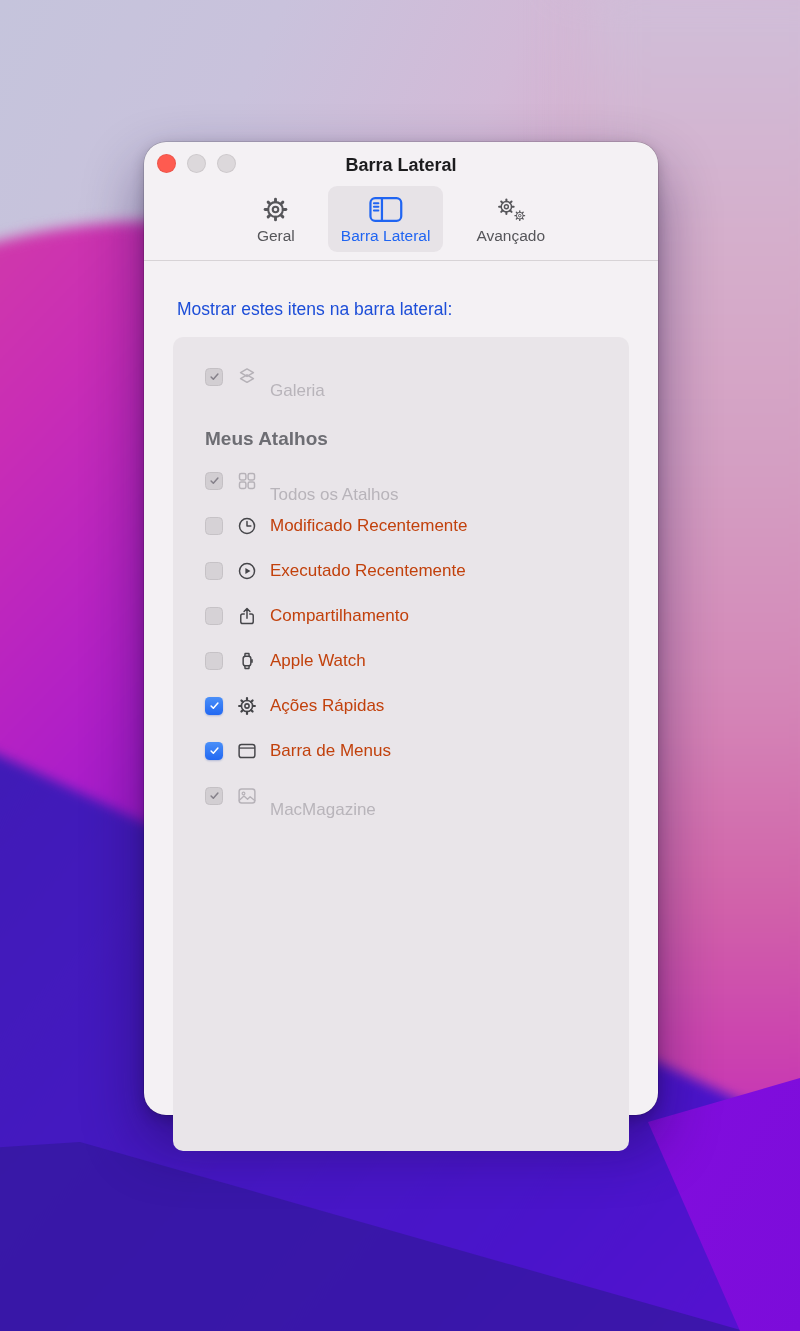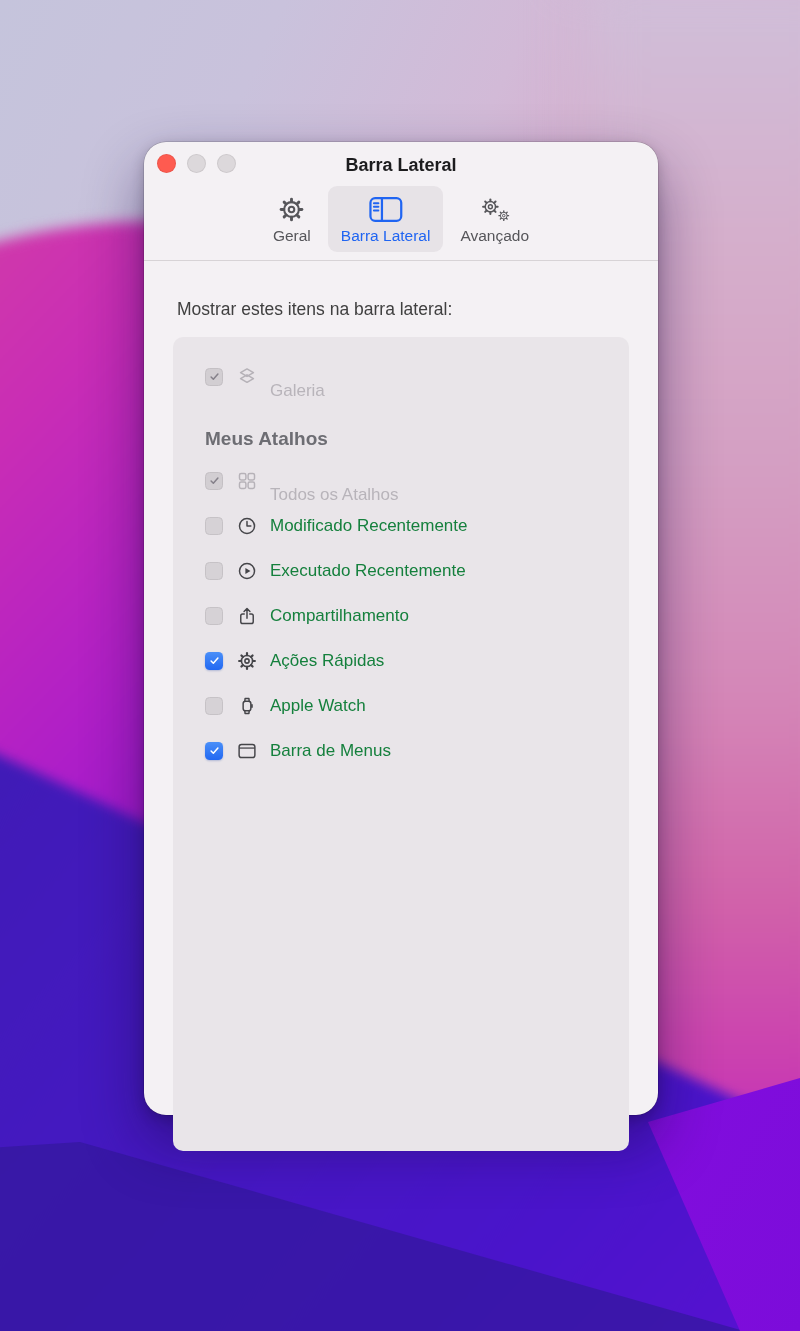--- a/index.html
+++ b/index.html
@@ -32,52 +32,52 @@
   .window{position:absolute;left:144px;top:142px;width:514px;height:973px;z-index:5;
     background:#f4f1f4;border-radius:22px;
     box-shadow:0 0 0 0.5px rgba(0,0,0,.22), 0 28px 60px rgba(25,8,70,.48), 0 4px 14px rgba(0,0,0,.22);}
   .titlebar{position:relative;height:40px;}
   .lights{position:absolute;left:13px;top:12px;display:flex;gap:11px;}
   .light{width:19px;height:19px;border-radius:50%;box-shadow:inset 0 0 0 1px rgba(0,0,0,.07);}
   .light.red{background:#fe5b50;}
   .light.grey{background:#dcd8db;}
   .wtitle{text-align:center;line-height:46px;font-size:18px;font-weight:700;color:#1c1c1e;}
 
-  .tab-bar{display:flex;justify-content:center;gap:4px;margin-top:4px;}
+  .tab-bar{display:flex;justify-content:center;gap:20px;margin-top:4px;}
   .tab{display:flex;flex-direction:column;align-items:center;gap:2px;
     padding:8px 13px 7px;border-radius:9px;color:#56565a;cursor:default;}
   .tab.active{background:#e7e3e7;color:#2065f2;}
   .tab .ticon{height:31px;display:flex;align-items:center;}
   .tab .ticon svg{display:block;height:29px;}
   .tab .tlabel{font-size:15.5px;}
   .tab.active .tlabel{color:#2065f2;}
 
   .divider{height:1px;background:#d7d3d6;margin-top:8px;}
 
   .content{padding:0 29px;}
-  .prompt{margin:38px 4px 0;font-size:17.5px;color:#404040;}
+  .prompt{margin:38px 4px 0;font-size:17.5px;color:#1d4ed8;}
   .panel{margin-top:17px;height:814px;box-sizing:border-box;padding-top:17px;
     background:#e9e5e9;border-radius:10px;overflow:hidden;}
 
   .row{height:45px;display:flex;align-items:center;padding-left:32px;}
   .shead{height:51px;display:flex;align-items:flex-end;padding:0 0 8px 32px;
     font-size:19px;font-weight:600;color:#6d6d73;}
   .shead.dim{color:#938f97;}
 
   .cb{width:18px;height:18px;border-radius:4.5px;margin-right:13px;flex:0 0 auto;
     display:flex;align-items:center;justify-content:center;box-sizing:border-box;}
   .cb svg{width:13px;height:13px;display:block;}
   .cb.off{background:#d6d2d6;border:1px solid #c6c2c6;}
   .cb.on-grey{background:#d2ced2;border:1px solid #c4c0c4;color:#85818a;}
   .cb.on-blue{background:linear-gradient(#4a8ff8,#2268f2);color:#ffffff;
     box-shadow:0 1px 2px rgba(20,60,160,.25);}
 
   .licon{width:22px;height:22px;margin-right:12px;flex:0 0 auto;color:#454549;}
   .licon svg{width:22px;height:22px;display:block;}
-  .lbl{font-size:17px;color:#15803d;}
+  .lbl{font-size:17px;color:#c2410c;}
   .row.dim .lbl{color:#b8b4ba;margin-top:28px;}
   .row.dim .licon{color:#b6b2b8;}
 </style>
 </head>
 <body>
 
 <div class="screen">
   <div class="wp">
     <div class="wp-base"></div>
     <div class="wp-rightcol"></div>
@@ -227,20 +227,32 @@
             <span class="cb off"></span>
             <span class="licon">
               <svg viewBox="0 0 24 24" fill="none" stroke="currentColor" stroke-width="1.6" stroke-linecap="round" stroke-linejoin="round">
                 <path d="M9 9.8 H7.2 C6 9.8 5.2 10.6 5.2 11.8 V18.2 C5.2 19.4 6 20.2 7.2 20.2 H16.8 C18 20.2 18.8 19.4 18.8 18.2 V11.8 C18.8 10.6 18 9.8 16.8 9.8 H15"></path>
                 <path d="M12 14.5 V4.2 M8.8 7 L12 3.8 L15.2 7"></path>
               </svg>
             </span>
             <span class="lbl">Compartilhamento</span>
           </div>
           <div class="row">
+            <span class="cb off"></span>
+            <span class="licon">
+              <svg viewBox="0 0 24 24" fill="none" stroke="currentColor" stroke-width="1.6" stroke-linecap="round" stroke-linejoin="round">
+                <rect x="7.8" y="6.8" width="8.4" height="10.4" rx="2.6"></rect>
+                <path d="M9.6 6.8 L9.9 3.9 H14.1 L14.4 6.8"></path>
+                <path d="M9.6 17.2 L9.9 20.1 H14.1 L14.4 17.2"></path>
+                <line x1="17.4" y1="10.6" x2="17.4" y2="13.4" stroke-width="1.8"></line>
+              </svg>
+            </span>
+            <span class="lbl">Apple Watch</span>
+          </div>
+          <div class="row">
             <span class="cb on-blue">
               <svg viewBox="0 0 18 18" fill="none" stroke="currentColor" stroke-width="2.1" stroke-linecap="round" stroke-linejoin="round">
                 <path d="M4.3 9.6 L7.4 12.7 L13.7 5.6"></path>
               </svg>
             </span>
             <span class="licon">
               <svg viewBox="0 0 24 24" fill="none" stroke="currentColor">
                 <circle cx="12" cy="12" r="6.1" stroke-width="1.7"></circle>
                 <circle cx="12" cy="12" r="2.3" stroke-width="1.7"></circle>
                 <g stroke-width="2.4" stroke-linecap="round">
@@ -251,41 +263,44 @@
                   <line x1="5.6" y1="12" x2="3.4" y2="12"></line>
                   <line x1="7.5" y1="7.5" x2="5.9" y2="5.9"></line>
                   <line x1="12" y1="5.6" x2="12" y2="3.4"></line>
                   <line x1="16.5" y1="7.5" x2="18.1" y2="5.9"></line>
                 </g>
               </svg>
             </span>
             <span class="lbl">Ações Rápidas</span>
           </div>
           <div class="row">
-            <span class="cb off"></span>
-            <span class="licon">
-              <svg viewBox="0 0 24 24" fill="none" stroke="currentColor" stroke-width="1.6" stroke-linecap="round" stroke-linejoin="round">
-                <rect x="7.8" y="6.8" width="8.4" height="10.4" rx="2.6"></rect>
-                <path d="M9.6 6.8 L9.9 3.9 H14.1 L14.4 6.8"></path>
-                <path d="M9.6 17.2 L9.9 20.1 H14.1 L14.4 17.2"></path>
-                <line x1="17.4" y1="10.6" x2="17.4" y2="13.4" stroke-width="1.8"></line>
-              </svg>
-            </span>
-            <span class="lbl">Apple Watch</span>
-          </div>
-          <div class="row">
             <span class="cb on-blue">
               <svg viewBox="0 0 18 18" fill="none" stroke="currentColor" stroke-width="2.1" stroke-linecap="round" stroke-linejoin="round">
                 <path d="M4.3 9.6 L7.4 12.7 L13.7 5.6"></path>
               </svg>
             </span>
             <span class="licon">
               <svg viewBox="0 0 24 24" fill="none" stroke="currentColor" stroke-width="1.6">
                 <rect x="3.4" y="4.8" width="17.2" height="14.4" rx="2.6"></rect>
                 <line x1="3.4" y1="8.8" x2="20.6" y2="8.8" stroke-width="1.4"></line>
               </svg>
             </span>
             <span class="lbl">Barra de Menus</span>
+          </div>
+          <div class="row dim">
+            <span class="cb on-grey">
+              <svg viewBox="0 0 18 18" fill="none" stroke="currentColor" stroke-width="2.1" stroke-linecap="round" stroke-linejoin="round">
+                <path d="M4.3 9.6 L7.4 12.7 L13.7 5.6"></path>
+              </svg>
+            </span>
+            <span class="licon">
+              <svg viewBox="0 0 24 24" fill="none" stroke="currentColor" stroke-width="1.6" stroke-linecap="round" stroke-linejoin="round">
+                <rect x="3.4" y="4.4" width="17.2" height="15.2" rx="2.8"></rect>
+                <circle cx="8.2" cy="9.2" r="1.5" stroke-width="1.3"></circle>
+                <path d="M3.6 16.6 L8.7 12.1 L12.6 15.5 L15.4 12.9 L20.4 16.9" stroke-width="1.5"></path>
+              </svg>
+            </span>
+            <span class="lbl">MacMagazine</span>
           </div>
         </div>
     </div>
   </div>
 </div>
 
 </body></html>

